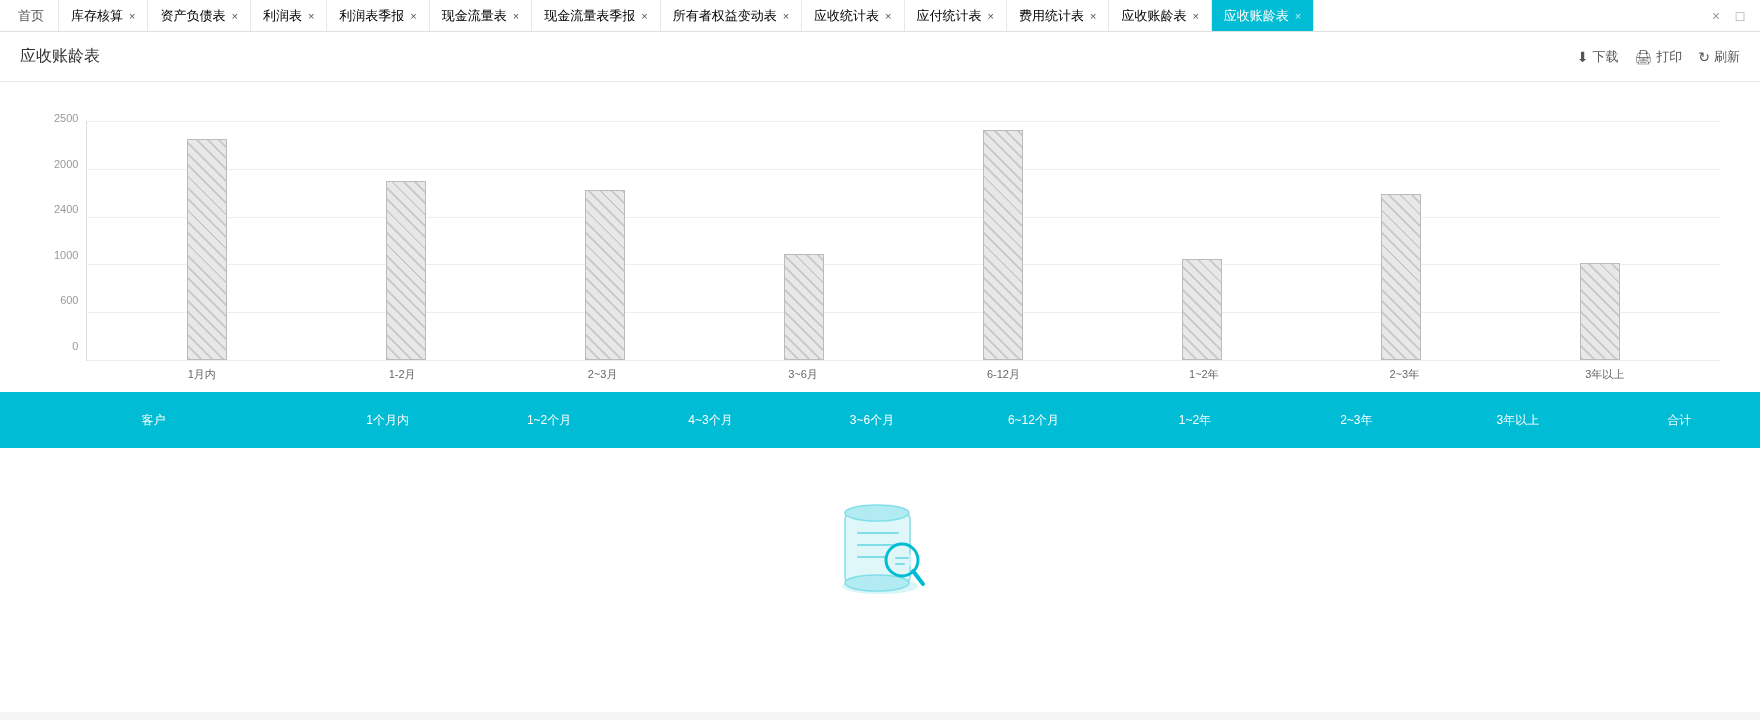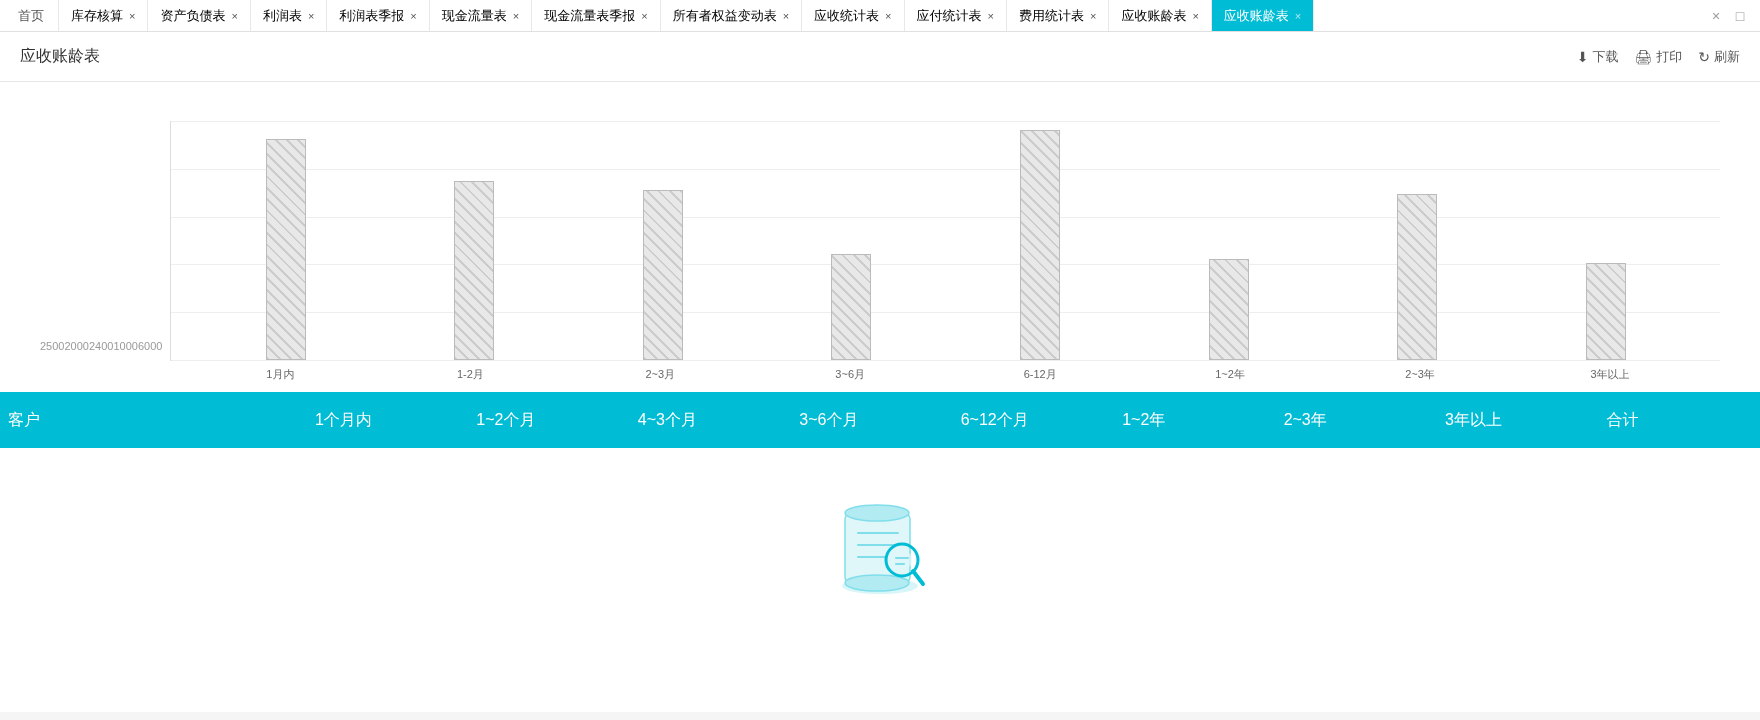--- a/index.html
+++ b/index.html
@@ -105,28 +105,29 @@
 
     
     .bar-chart {
       position: relative;
       height: 280px;
       display: flex;
       align-items: flex-end;
     }
     .chart-y-axis {
       display: flex;
-      flex-direction: row;
+      flex-direction: column;
       justify-content: space-between;
       align-items: flex-end;
       height: 240px;
       margin-bottom: 30px;
       padding-right: 8px;
       font-size: 11px;
       color: #999;
+      margin-left: 14px;
     }
     .chart-body {
       flex: 1;
       display: flex;
       flex-direction: column;
     }
     .chart-grid-area {
       position: relative;
       height: 240px;
       border-left: 1px solid #ddd;
@@ -185,21 +186,22 @@
     
     .table-header {
       display: flex;
       background: #00bcd4;
       color: #fff;
       height: 56px;
       align-items: center;
     }
     .th-cell {
       flex: 1;
-      font-size: 16px;
+      text-align: center;
+      font-size: 12px;
       font-weight: 400;
       padding: 0 8px;
     }
     .th-cell.customer { flex: 2; }
 
     
     .empty-state {
       display: flex;
       flex-direction: column;
       align-items: center;

